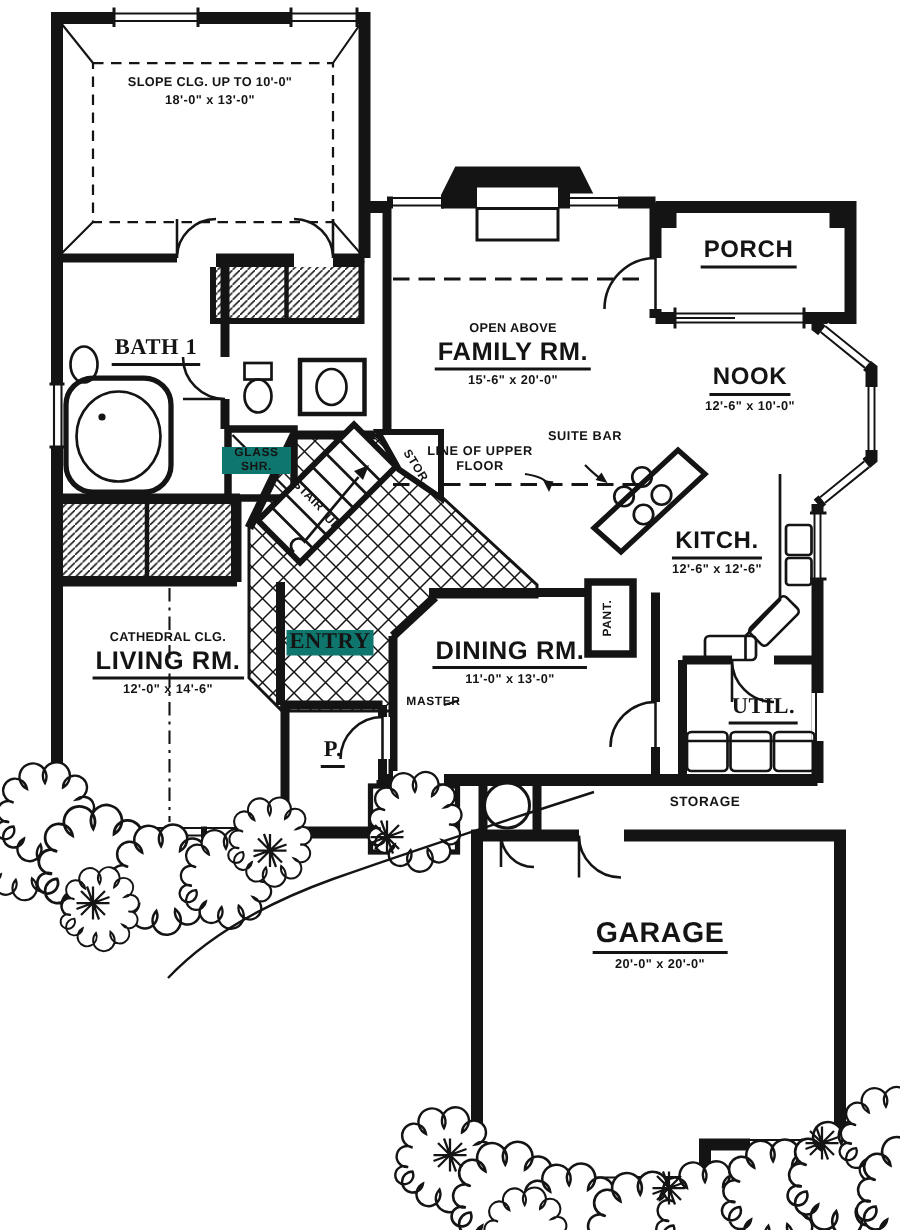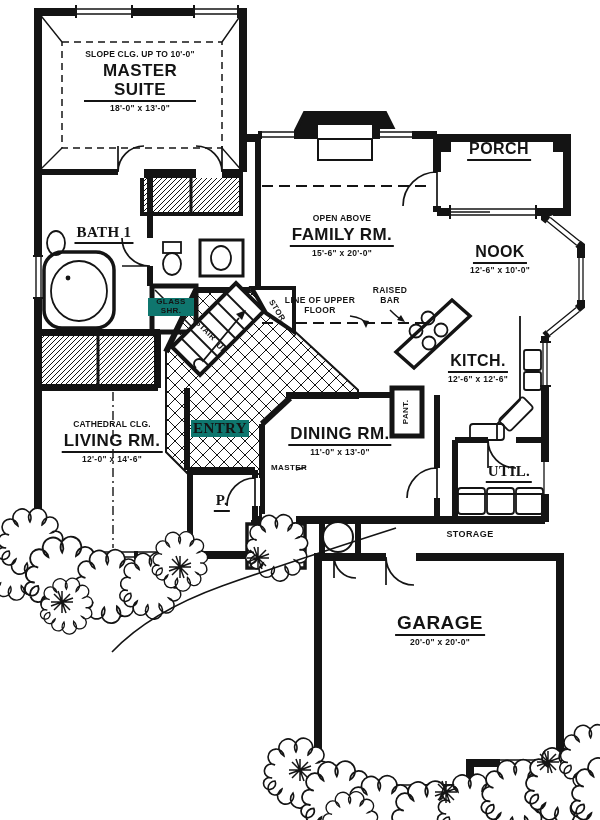--- a/index.html
+++ b/index.html
@@ -291,29 +291,28 @@
     <path d="M350,316 q14,2 16,8"></path>
         <polygon points="366,328 362,320 369,321" fill="#141414" stroke="none"></polygon>
     <path d="M390,310 q8,8 12,10"></path>
         <polygon points="405,322 397,320 401,315" fill="#141414" stroke="none"></polygon>
     <path d="M296,470 l10,-3"></path>
   </g>
 </svg>
 
 <div class="lbl s17 wrap" style="left:140px;top:50px;width:128px">
   <span class="note">SLOPE CLG. UP TO 10'-0"</span>
-  <span class="rn" style="width:108px">MASTER SUITE</span>
   <span class="rd">18'-0" x 13'-0"</span>
 </div>
 
 <div class="lbl s15" style="left:104px;top:224px">
   <span class="rn">BATH 1</span>
 </div>
 
-<div class="lbl s16" style="left:499px;top:140px">
+<div class="lbl s16" style="left:499px;top:158px">
   <span class="rn">PORCH</span>
 </div>
 
 <div class="lbl s17" style="left:342px;top:214px">
   <span class="note">OPEN ABOVE</span>
   <span class="rn">FAMILY RM.</span>
   <span class="rd">15'-6" x 20'-0"</span>
 </div>
 
 <div class="lbl s16" style="left:500px;top:243px">
@@ -323,21 +322,21 @@
 
 <div class="lbl s8 wrap bg" style="left:171px;top:298px;width:42px">
   <span>GLASS SHR.</span>
 </div>
 
 <div class="lbl s85 wrap" style="left:320px;top:296px;width:92px">
   <span>LINE OF UPPER FLOOR</span>
 </div>
 
 <div class="lbl s85 wrap" style="left:390px;top:286px;width:52px">
-  <span>RAISED BAR</span>
+  <span>SUITE BAR</span>
 </div>
 
 <div class="lbl s16" style="left:478px;top:352px">
   <span class="rn">KITCH.</span>
   <span class="rd">12'-6" x 12'-6"</span>
 </div>
 
 <div class="lbl s17" style="left:112px;top:420px">
   <span class="note">CATHEDRAL CLG.</span>
   <span class="rn">LIVING RM.</span>

